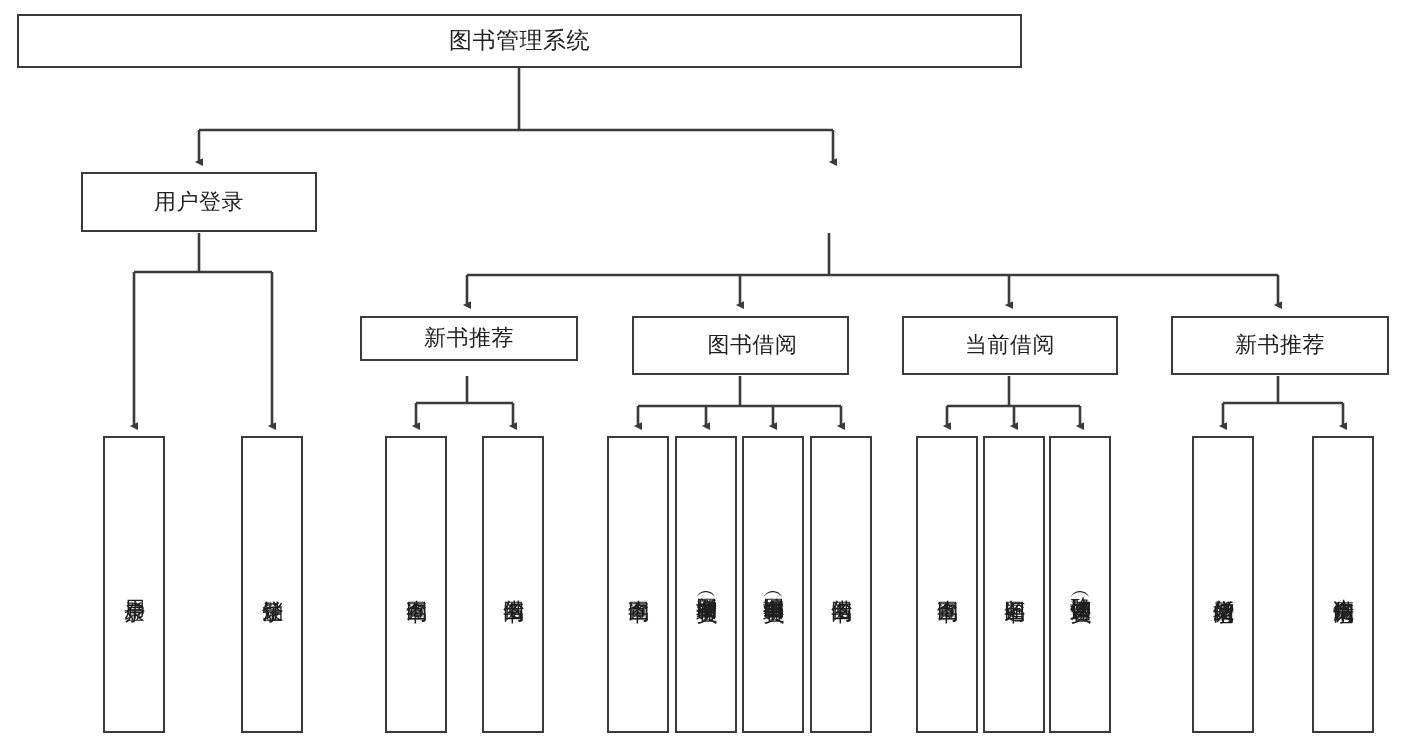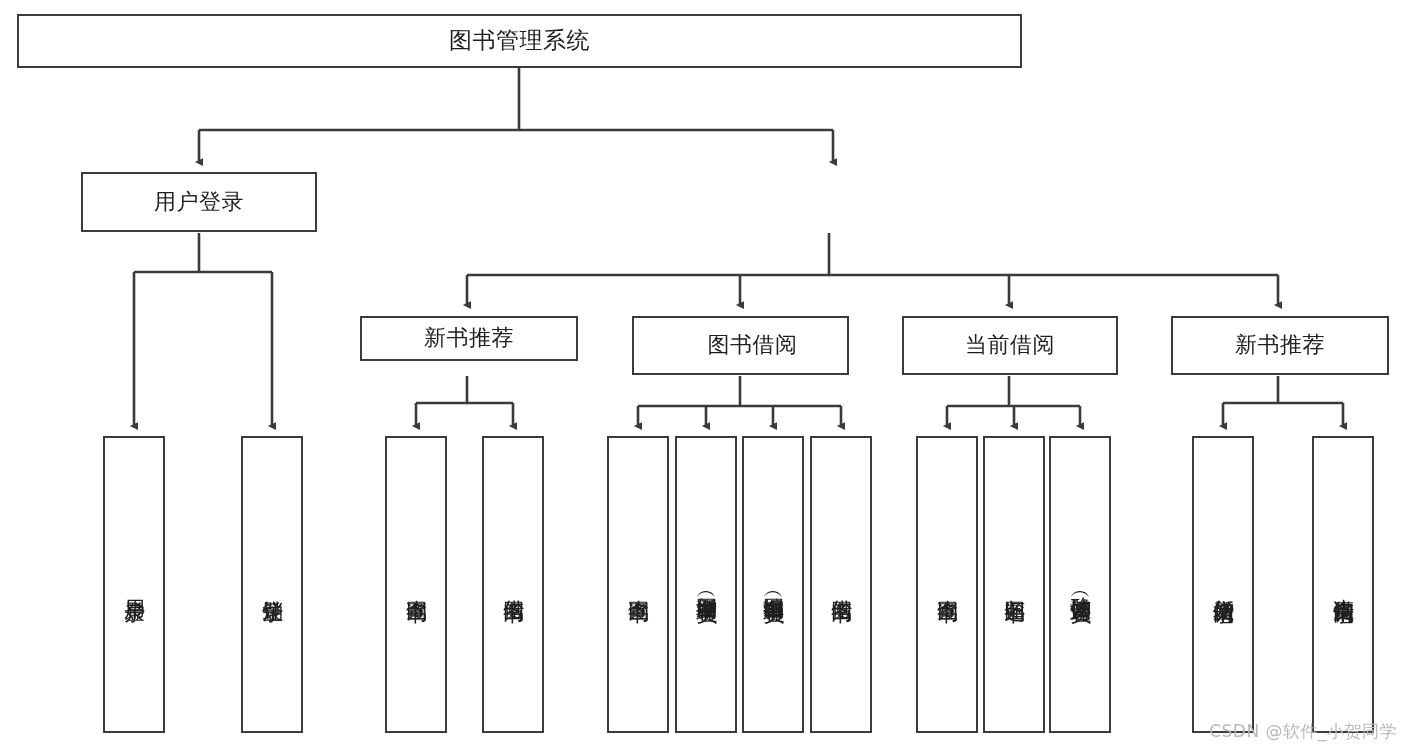--- a/index.html
+++ b/index.html
@@ -191,15 +191,14 @@
   </div>
 
   <div class="node node-v" style="left:1192px; top:436px; width:62px; height:297px;">
     <span>新增借阅记录</span>
   </div>
 
   <div class="node node-v" style="left:1312px; top:436px; width:62px; height:297px;">
     <span>查询借阅记录</span>
   </div>
 
-  <div class="watermark">CSDN @软件_小贺同学</div>
 
 </div>
 
 </body></html>

